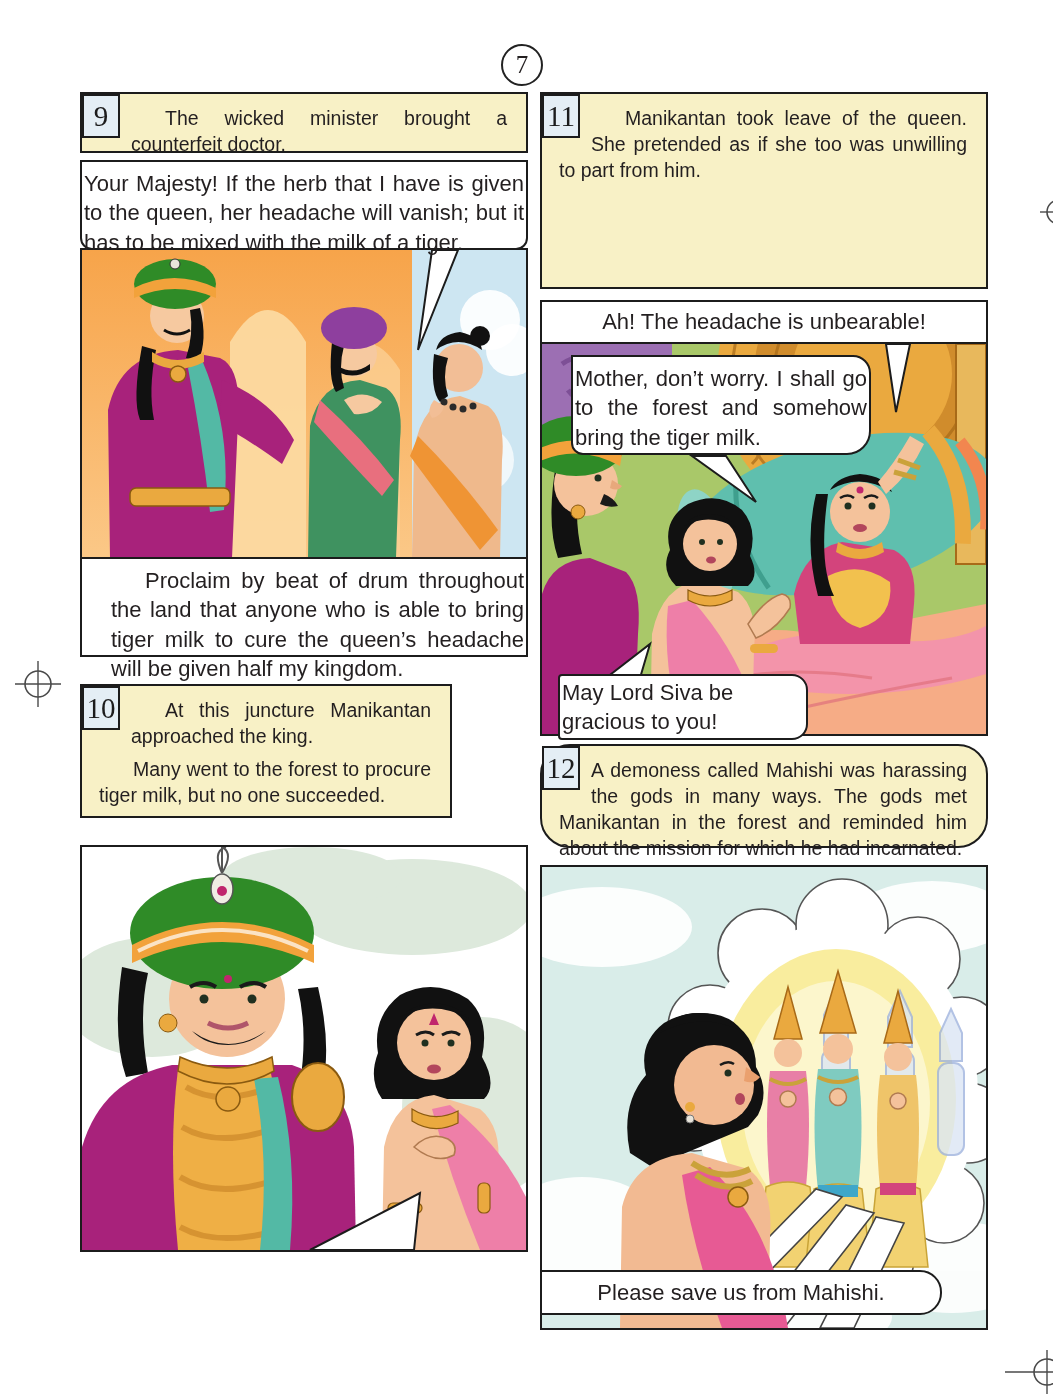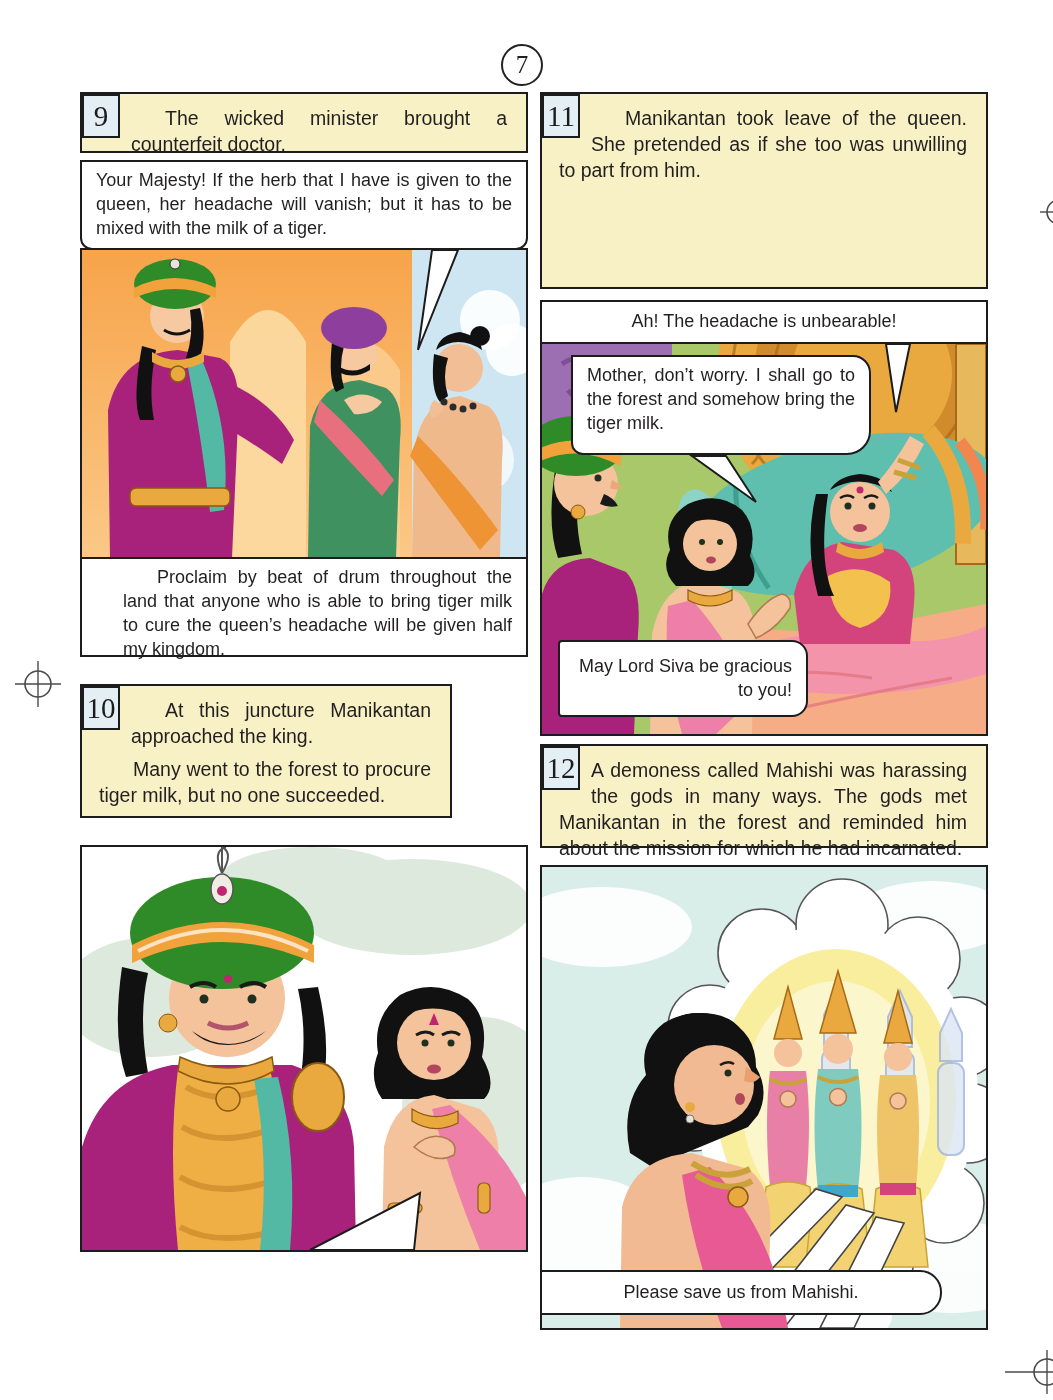--- a/index.html
+++ b/index.html
@@ -11,25 +11,25 @@
   .box{position:absolute;border:2px solid #1c1c1c;box-sizing:border-box;background:#fff;}
   .caption{background:#f8f1c6;padding:5px 12px 4px 10px;font-size:19.5px;line-height:1.33;}
   .caption p{margin:7px;text-align:justify;text-indent:34px;}
   .caption p.noindent{text-indent:0;}
   .badge{
     float:left;width:38px;height:44px;margin:-5px 11px 2px -10px;
     background:#e4eef5;border:2px solid #1c1c1c;box-sizing:border-box;
     display:flex;align-items:center;justify-content:center;
     font-family:"Liberation Serif",serif;font-size:29px;color:#1c1c1c;
   }
-  .speech{font-size:18px;line-height:1.33;padding:7px 14px;}
+  .speech{font-size:22px;line-height:1.33;padding:7px 2px;}
   .speech p{margin:0;text-align:justify;}
   .speech p.indent{text-indent:34px;margin-left:27px;}
   .speech.center{display:flex;align-items:center;justify-content:center;text-align:center;}
-  .speech.center p{text-align:right;text-indent:0;}
+  .speech.center p{text-align:left;text-indent:0;}
   
   .pagenum{
     position:absolute;left:501px;top:44px;width:42px;height:42px;border:2.5px solid #222;
     border-radius:50%;box-sizing:border-box;display:flex;align-items:center;justify-content:center;
     font-family:"Liberation Serif",serif;font-size:25px;background:#fff;
   }
   
   .art{position:absolute;border:2px solid #1c1c1c;box-sizing:border-box;overflow:hidden;background:#fff;}
   .art svg{display:block;}
   
@@ -38,22 +38,22 @@
   .art9   {left:80px;top:248px;width:448px;height:312px;}
   .bub9k  {left:80px;top:557px;width:448px;height:100px;z-index:3;}
   .cap10  {left:80px;top:684px;width:372px;height:134px;}
   .art10  {left:80px;top:845px;width:448px;height:407px;}
   .bub10  {left:80px;top:1250px;width:448px;height:77px;border-radius:10px 10px 0 0;z-index:3;}
   
   .cap11  {left:540px;top:92px;width:448px;height:197px;}
   .bub11a {left:540px;top:300px;width:448px;height:44px;z-index:3;}
   .art11  {left:540px;top:342px;width:448px;height:394px;}
   .bub11b {left:540px;top:355px;width:300px;height:100px;border-radius:0 18px 24px 12px;z-index:4;margin-left:31px;}
-  .bub11c {left:558px;top:640px;width:250px;height:77px;border-radius:4px 16px 16px 4px;z-index:4;}
-  .cap12  {left:540px;top:744px;width:448px;height:104px;}
+  .bub11c {left:558px;top:674px;width:250px;height:66px;border-radius:4px 16px 16px 4px;z-index:4;}
+  .cap12  {left:540px;top:744px;width:448px;height:104px;border-radius:30px;}
   .art12  {left:540px;top:865px;width:448px;height:465px;}
   .bub12  {left:540px;top:1270px;width:402px;height:45px;border-radius:0 22px 22px 0;z-index:4;}
   
   .regmark{position:absolute;pointer-events:none;}
 </style>
 </head>
 <body>
 
 <div class="page">
 

